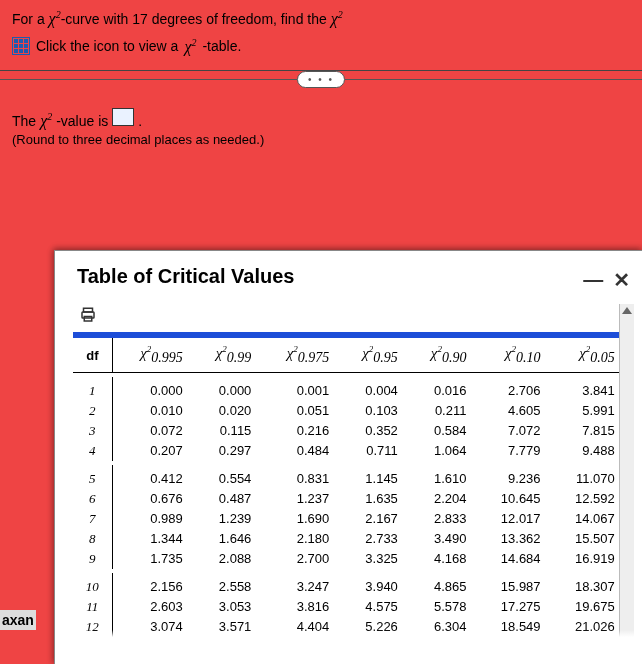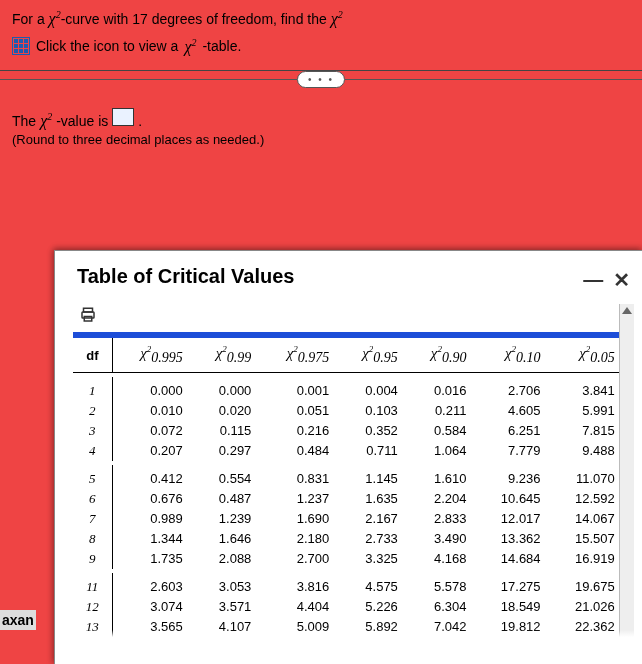--- a/index.html
+++ b/index.html
@@ -343,21 +343,21 @@
               <td>4.605</td>
               <td>5.991</td>
             </tr>
             <tr>
               <td>3</td>
               <td>0.072</td>
               <td>0.115</td>
               <td>0.216</td>
               <td>0.352</td>
               <td>0.584</td>
-              <td>6.251</td>
+              <td>7.072</td>
               <td>7.815</td>
             </tr>
             <tr>
               <td>4</td>
               <td>0.207</td>
               <td>0.297</td>
               <td>0.484</td>
               <td>0.711</td>
               <td>1.064</td>
               <td>7.779</td>
@@ -411,20 +411,30 @@
               <td>2.088</td>
               <td>2.700</td>
               <td>3.325</td>
               <td>4.168</td>
               <td>14.684</td>
               <td>16.919</td>
             </tr>
           </tbody>
       <tbody id="tbody-2" class="group-sep">
             <tr>
+              <td>10</td>
+              <td>2.156</td>
+              <td>2.558</td>
+              <td>3.247</td>
+              <td>3.940</td>
+              <td>4.865</td>
+              <td>15.987</td>
+              <td>18.307</td>
+            </tr>
+            <tr>
               <td>11</td>
               <td>2.603</td>
               <td>3.053</td>
               <td>3.816</td>
               <td>4.575</td>
               <td>5.578</td>
               <td>17.275</td>
               <td>19.675</td>
             </tr>
             <tr>

